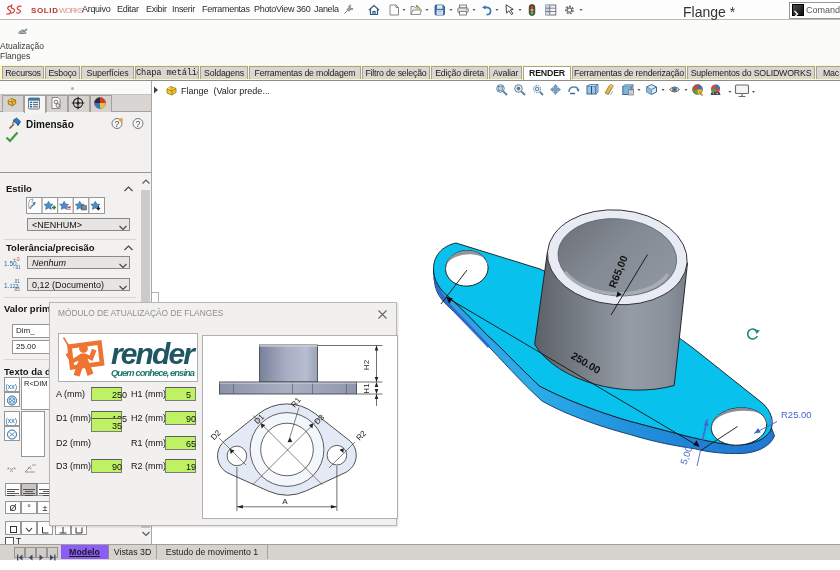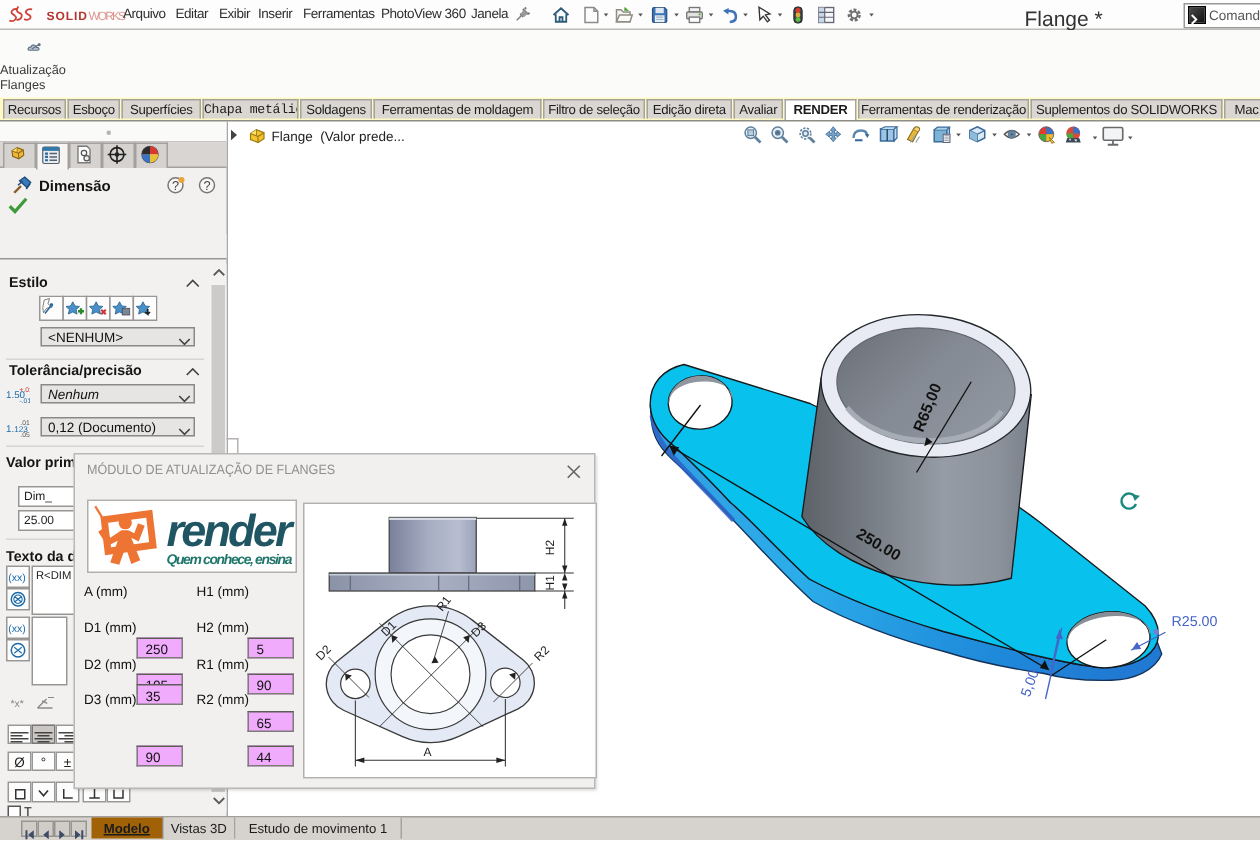--- a/index.html
+++ b/index.html
@@ -26,21 +26,21 @@
 .phead{font-weight:bold;font-size:10px;color:#141414;}
 .sect{font-weight:bold;font-size:9.5px;color:#141414;}
 .drop{position:absolute;left:27px;width:103px;height:13px;background:#e7e5e4;border:1px solid #8b8987;font-size:9px;color:#111;line-height:13px;padding-left:4px;box-sizing:border-box;}
 .drop .dv{position:absolute;right:2px;top:3px;}
 .sbtn{position:absolute;width:16px;height:15px;background:#fdfdfd;border:1px solid #999795;box-sizing:border-box;}
 .divl{position:absolute;left:4px;width:132px;border-top:1px solid #d7d5d3;}
 
 #dlg{position:absolute;left:49px;top:302px;width:348px;height:224px;background:#f1f0ef;border:1px solid #b9b7b5;box-sizing:border-box;z-index:20;box-shadow:1px 1px 2px rgba(0,0,0,0.15);}
 #dlg .title{position:absolute;left:8px;top:5px;font-size:9px;color:#8f8f8f;transform:scaleX(0.93);transform-origin:left top;white-space:nowrap;}
 .fld{position:absolute;font-size:9px;color:#111;}
-.fbox{position:absolute;width:31px;height:14px;background:#f0abfc;border:1px solid #7e7c7a;border-top:1px solid #5f5d5b;font-size:9px;color:#111;line-height:14px;padding-left:5px;box-sizing:border-box;margin-top:38px;}
+.fbox{position:absolute;width:31px;height:14px;background:#bef264;border:1px solid #7e7c7a;border-top:1px solid #5f5d5b;font-size:9px;color:#111;line-height:14px;padding-left:20px;box-sizing:border-box;}
 
 #btabs{position:absolute;left:0;top:544px;width:840px;height:15px;background:#d6d3cf;border-top:1px solid #a19f9c;z-index:15;}
 .btab{position:absolute;top:0;height:14px;font-size:8.8px;line-height:14px;text-align:center;color:#1b1b1b;background:#d6d3cf;border-right:1px solid #a6a39f;white-space:nowrap;overflow:hidden;}
 #statusbar{position:absolute;left:0;top:559px;width:840px;height:11px;background:#f1f0ee;font-size:8.5px;color:#222;z-index:15;}
 .navb{position:absolute;top:1.5px;width:11px;height:11px;background:#d0cdc9;border:1px solid #98958f;box-sizing:border-box;}
 </style>
 </head>
 <body>
 <div id="app">
   <div id="viewport"></div>
@@ -537,21 +537,21 @@
       <div class="fbox" style="left:41px;top:107.5px;">105</div>
     <span class="fld" style="left:81px;top:110px;">H2 (mm)</span>
       <div class="fbox" style="left:115px;top:107.5px;">90</div>
     <span class="fld" style="left:6px;top:135px;">D2 (mm)</span>
       <div class="fbox" style="left:41px;top:115px;">35</div>
     <span class="fld" style="left:81px;top:135px;">R1 (mm)</span>
       <div class="fbox" style="left:115px;top:132.5px;">65</div>
     <span class="fld" style="left:6px;top:158px;">D3 (mm)</span>
       <div class="fbox" style="left:41px;top:155.5px;">90</div>
     <span class="fld" style="left:81px;top:158px;">R2 (mm)</span>
-      <div class="fbox" style="left:115px;top:155.5px;">44</div>
+      <div class="fbox" style="left:115px;top:155.5px;">19</div>
 
 
     <div class="abs" style="left:151.5px;top:32px;width:196px;height:184px;background:#fff;border:1px solid #b2b0ae;box-sizing:border-box;">
       <svg width="194" height="182" viewBox="0 0 194 182">
         <defs>
           <linearGradient id="cylg" x1="0" y1="0" x2="1" y2="0">
             <stop offset="0" stop-color="#79809a"></stop>
               <stop offset="0.45" stop-color="#a7adc2"></stop>
               <stop offset="0.8" stop-color="#b8bed0"></stop>
               <stop offset="1" stop-color="#9ba1b8"></stop>
@@ -626,17 +626,17 @@
     <div class="navb" style="left:25px;"><svg width="9" height="9" viewBox="0 0 9 9">
           <path d="M6.5 1.5 L2.8 4.5 L6.5 7.5 Z" fill="#3d4a66"></path>
         </svg></div>
     <div class="navb" style="left:36px;"><svg width="9" height="9" viewBox="0 0 9 9">
           <path d="M2.5 1.5 L6.2 4.5 L2.5 7.5 Z" fill="#3d4a66"></path>
         </svg></div>
     <div class="navb" style="left:47px;"><svg width="9" height="9" viewBox="0 0 9 9">
           <path d="M2 1.5 L5.7 4.5 L2 7.5 Z" fill="#3d4a66"></path>
           <rect x="6.2" y="1.5" width="1.3" height="6" fill="#3d4a66"></rect>
         </svg></div>
-    <span class="btab" style="left:61px;width:47px;background:#a16207;font-weight:bold;border-right:1px solid #8a8885;"><span style="text-decoration:underline;">Modelo</span></span>
+    <span class="btab" style="left:61px;width:47px;background:#8b5cf6;font-weight:bold;border-right:1px solid #8a8885;"><span style="text-decoration:underline;">Modelo</span></span>
     <span class="btab" style="left:109px;width:47px;">Vistas 3D</span>
     <span class="btab" style="left:157px;width:110px;">Estudo de movimento 1</span>
   </div>
 </div>
 
 </body></html>

